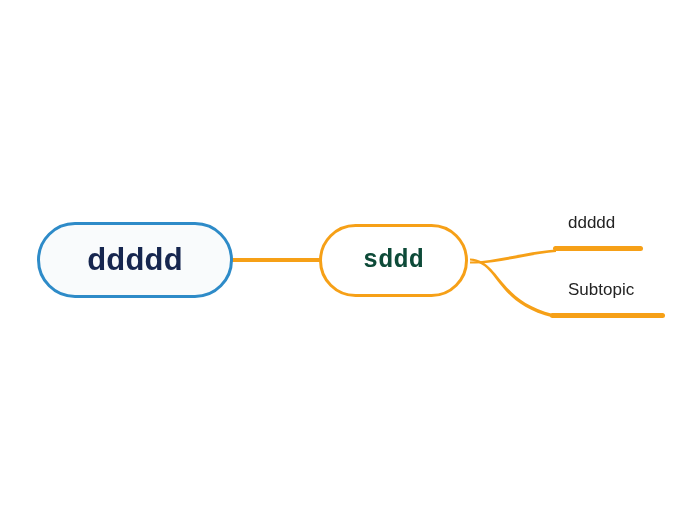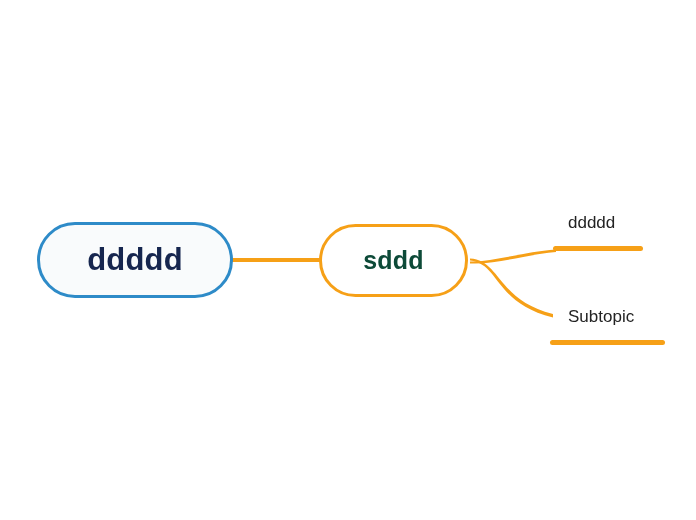--- a/index.html
+++ b/index.html
@@ -54,20 +54,21 @@
 
   
   #node-main {
     left: 319px;
     top: 224px;
     width: 149px;
     height: 73px;
     border: 3px solid #f6a017;
     border-radius: 37px;
     background: #ffffff;
+    font-family: Liberation Mono, monospace;
   }
   #node-main .node-label {
     color: #0d4a38;
     font-size: 25px;
     font-weight: bold;
     letter-spacing: 0.2px;
   }
 
   
   .leaf {
@@ -82,21 +83,21 @@
   }
   .leaf-bar {
     display: block;
     height: 5px;
     border-radius: 3px;
     background: #f6a017;
   }
   #leaf-1 { left: 553px; top: 213px; }
   #leaf-1 .leaf-label { font-size: 17px; margin-left: 15px; }
   #leaf-1 .leaf-bar { width: 90px; margin-top: 13px; }
-  #leaf-2 { left: 550px; top: 280px; margin-top: 27px; }
+  #leaf-2 { left: 550px; top: 280px; }
   #leaf-2 .leaf-label { font-size: 17px; margin-left: 18px; }
   #leaf-2 .leaf-bar { width: 115px; margin-top: 13px; }
 </style>
 </head>
 <body>
 
 <div id="canvas">
 
   <svg id="edges" viewBox="0 0 696 520" xmlns="http://www.w3.org/2000/svg">
 

